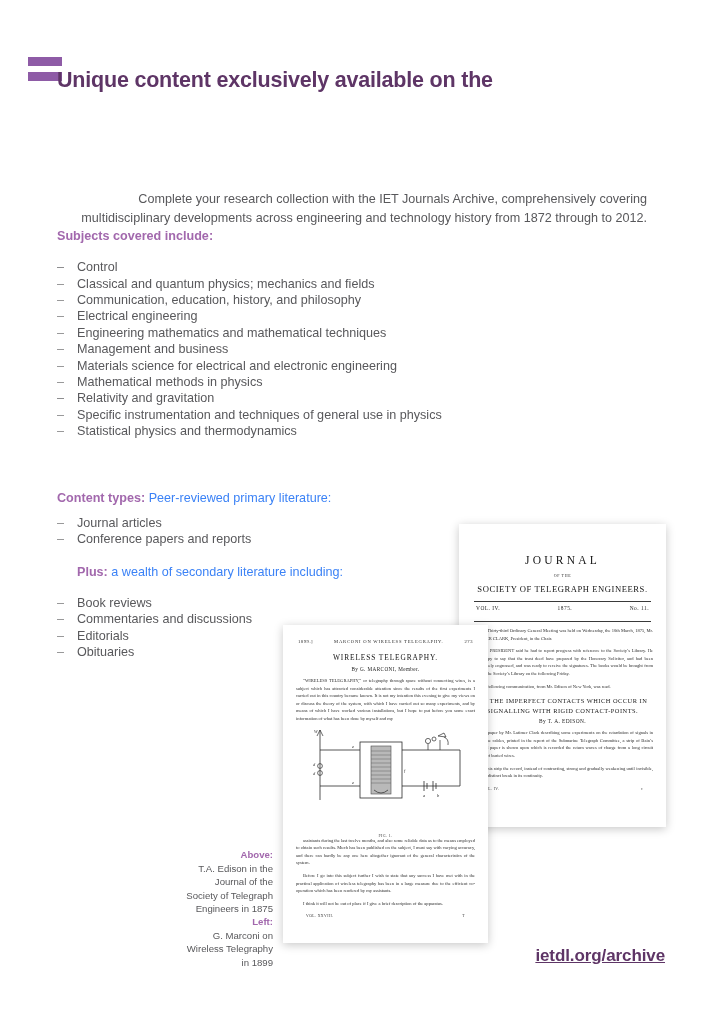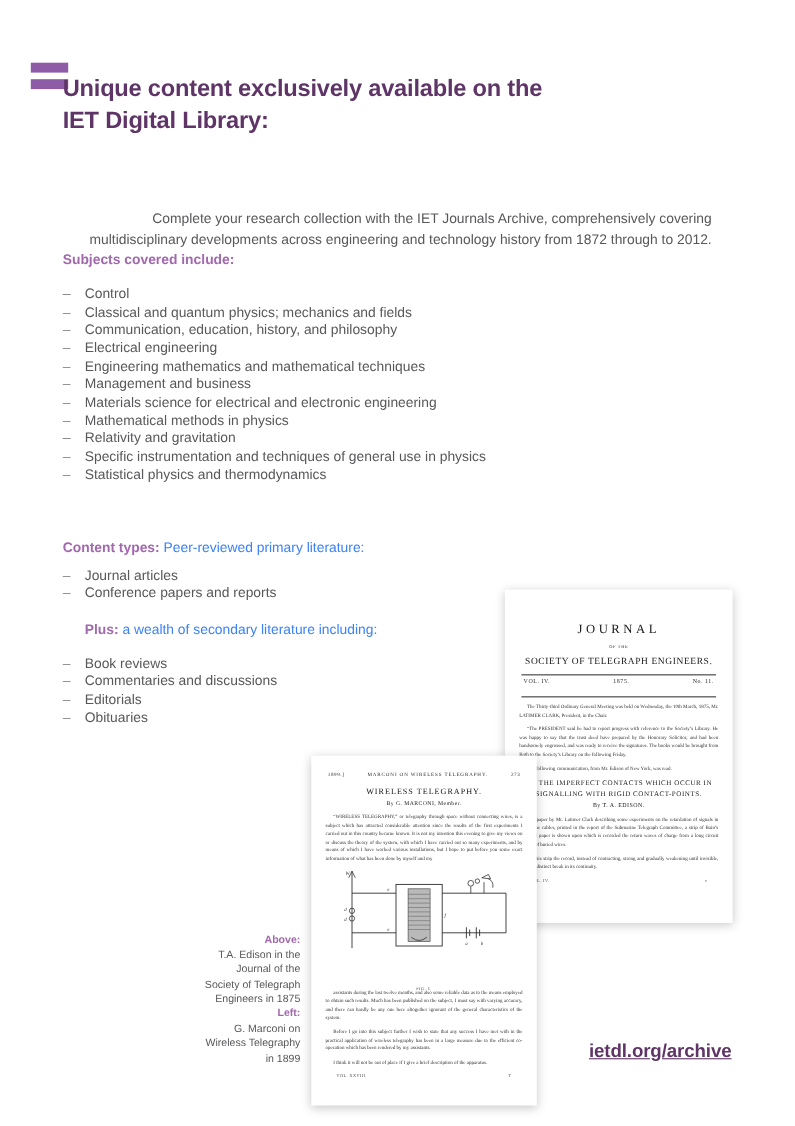--- a/index.html
+++ b/index.html
@@ -104,28 +104,28 @@
   
   .doc {
     position: absolute;
     background: #ffffff;
     box-shadow: 0 2px 9px rgba(0,0,0,0.22);
     overflow: hidden;
     color: #1c1c1c;
   }
   #doc-journal {
     left: 459px;
-    top: 536px;
+    top: 524px;
     width: 207px;
     height: 303px;
     z-index: 1;
   }
   #doc-marconi {
     left: 283px;
-    top: 687px;
+    top: 625px;
     width: 205px;
     height: 318px;
     z-index: 2;
   }
 
   .doc-inner { padding: 14px 13px 8px 13px; }
 
   .d-title {
     text-align: center;
     font-family: "Liberation Serif", serif;
@@ -275,21 +275,20 @@
 </head>
 <body>
 
 <div class="accent-mark">
   <div class="bar"></div>
   <div class="bar"></div>
 </div>
 
 <h1 class="page-title">
   <span class="line">Unique content exclusively available on the</span>
-  <span class="line">IET Digital Library:</span>
 </h1>
 
 <p class="intro">
   <span class="line">Complete your research collection with the IET Journals Archive, comprehensively covering</span>
   <span class="line">multidisciplinary developments across engineering and technology history from 1872 through to 2012.</span>
 </p>
 
 <div class="subhead" id="subjects-heading">Subjects covered include:</div>
 <ul class="bullet-list" id="subjects-list">
     <li><span class="dash">–</span></li>

